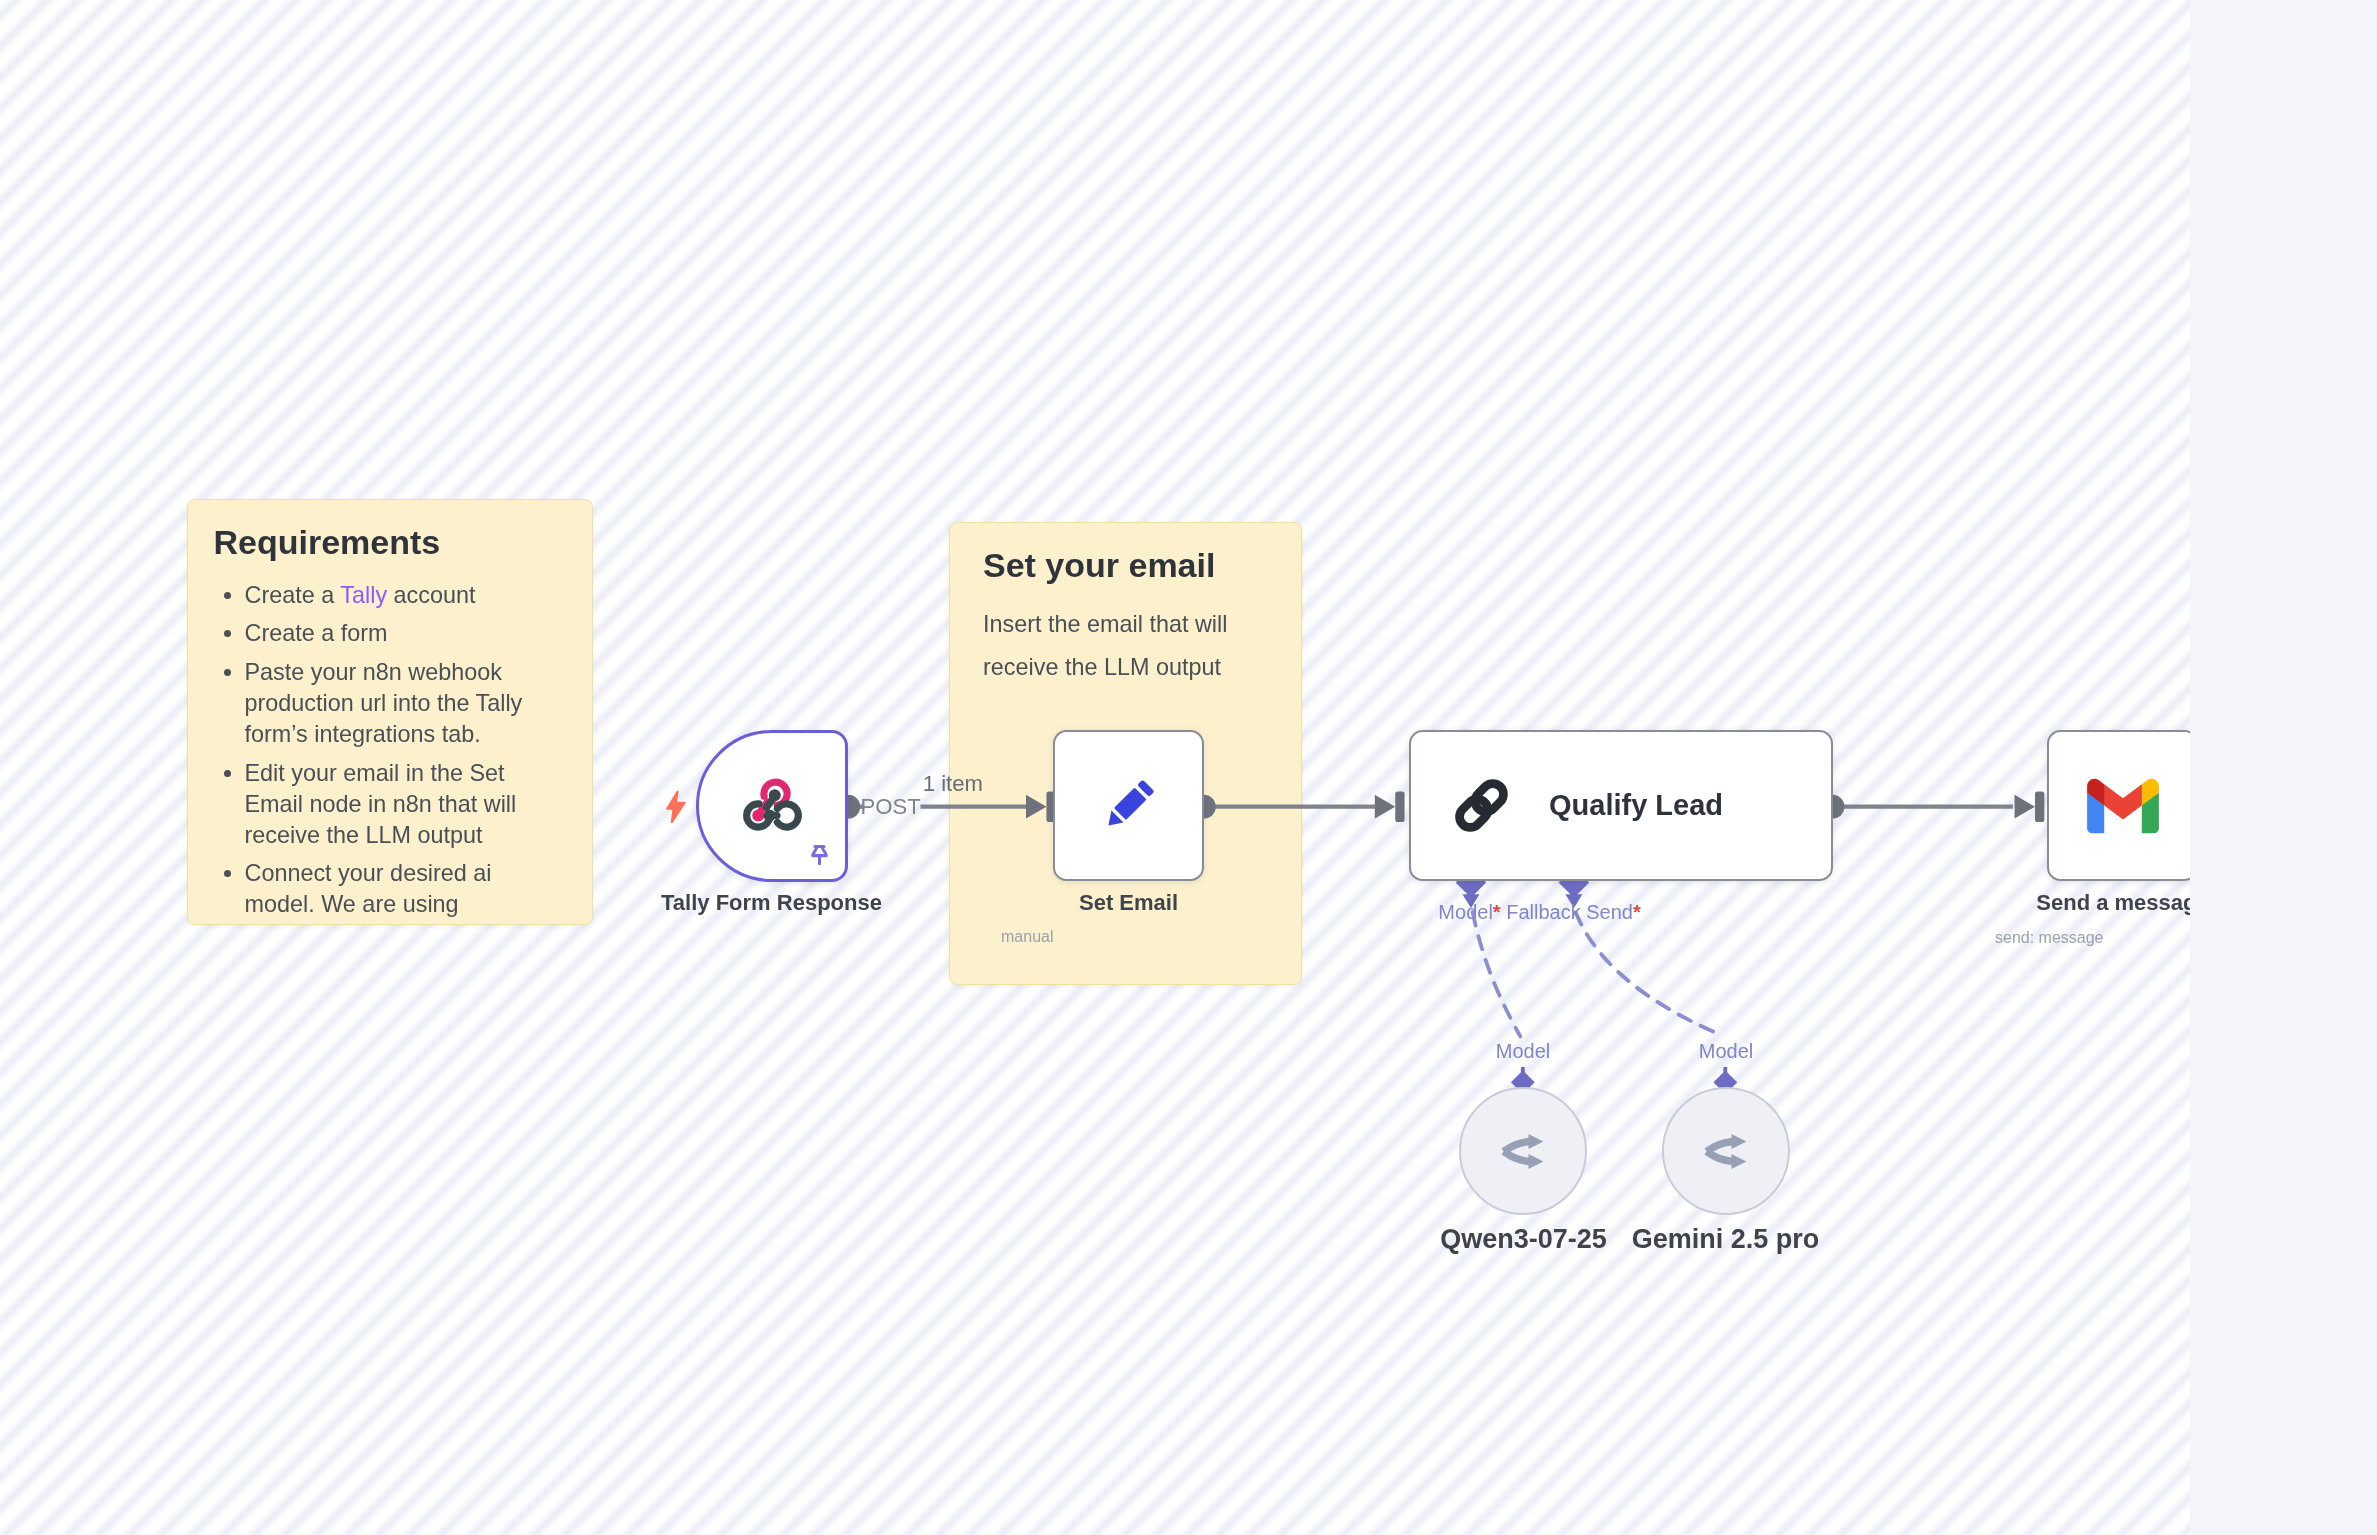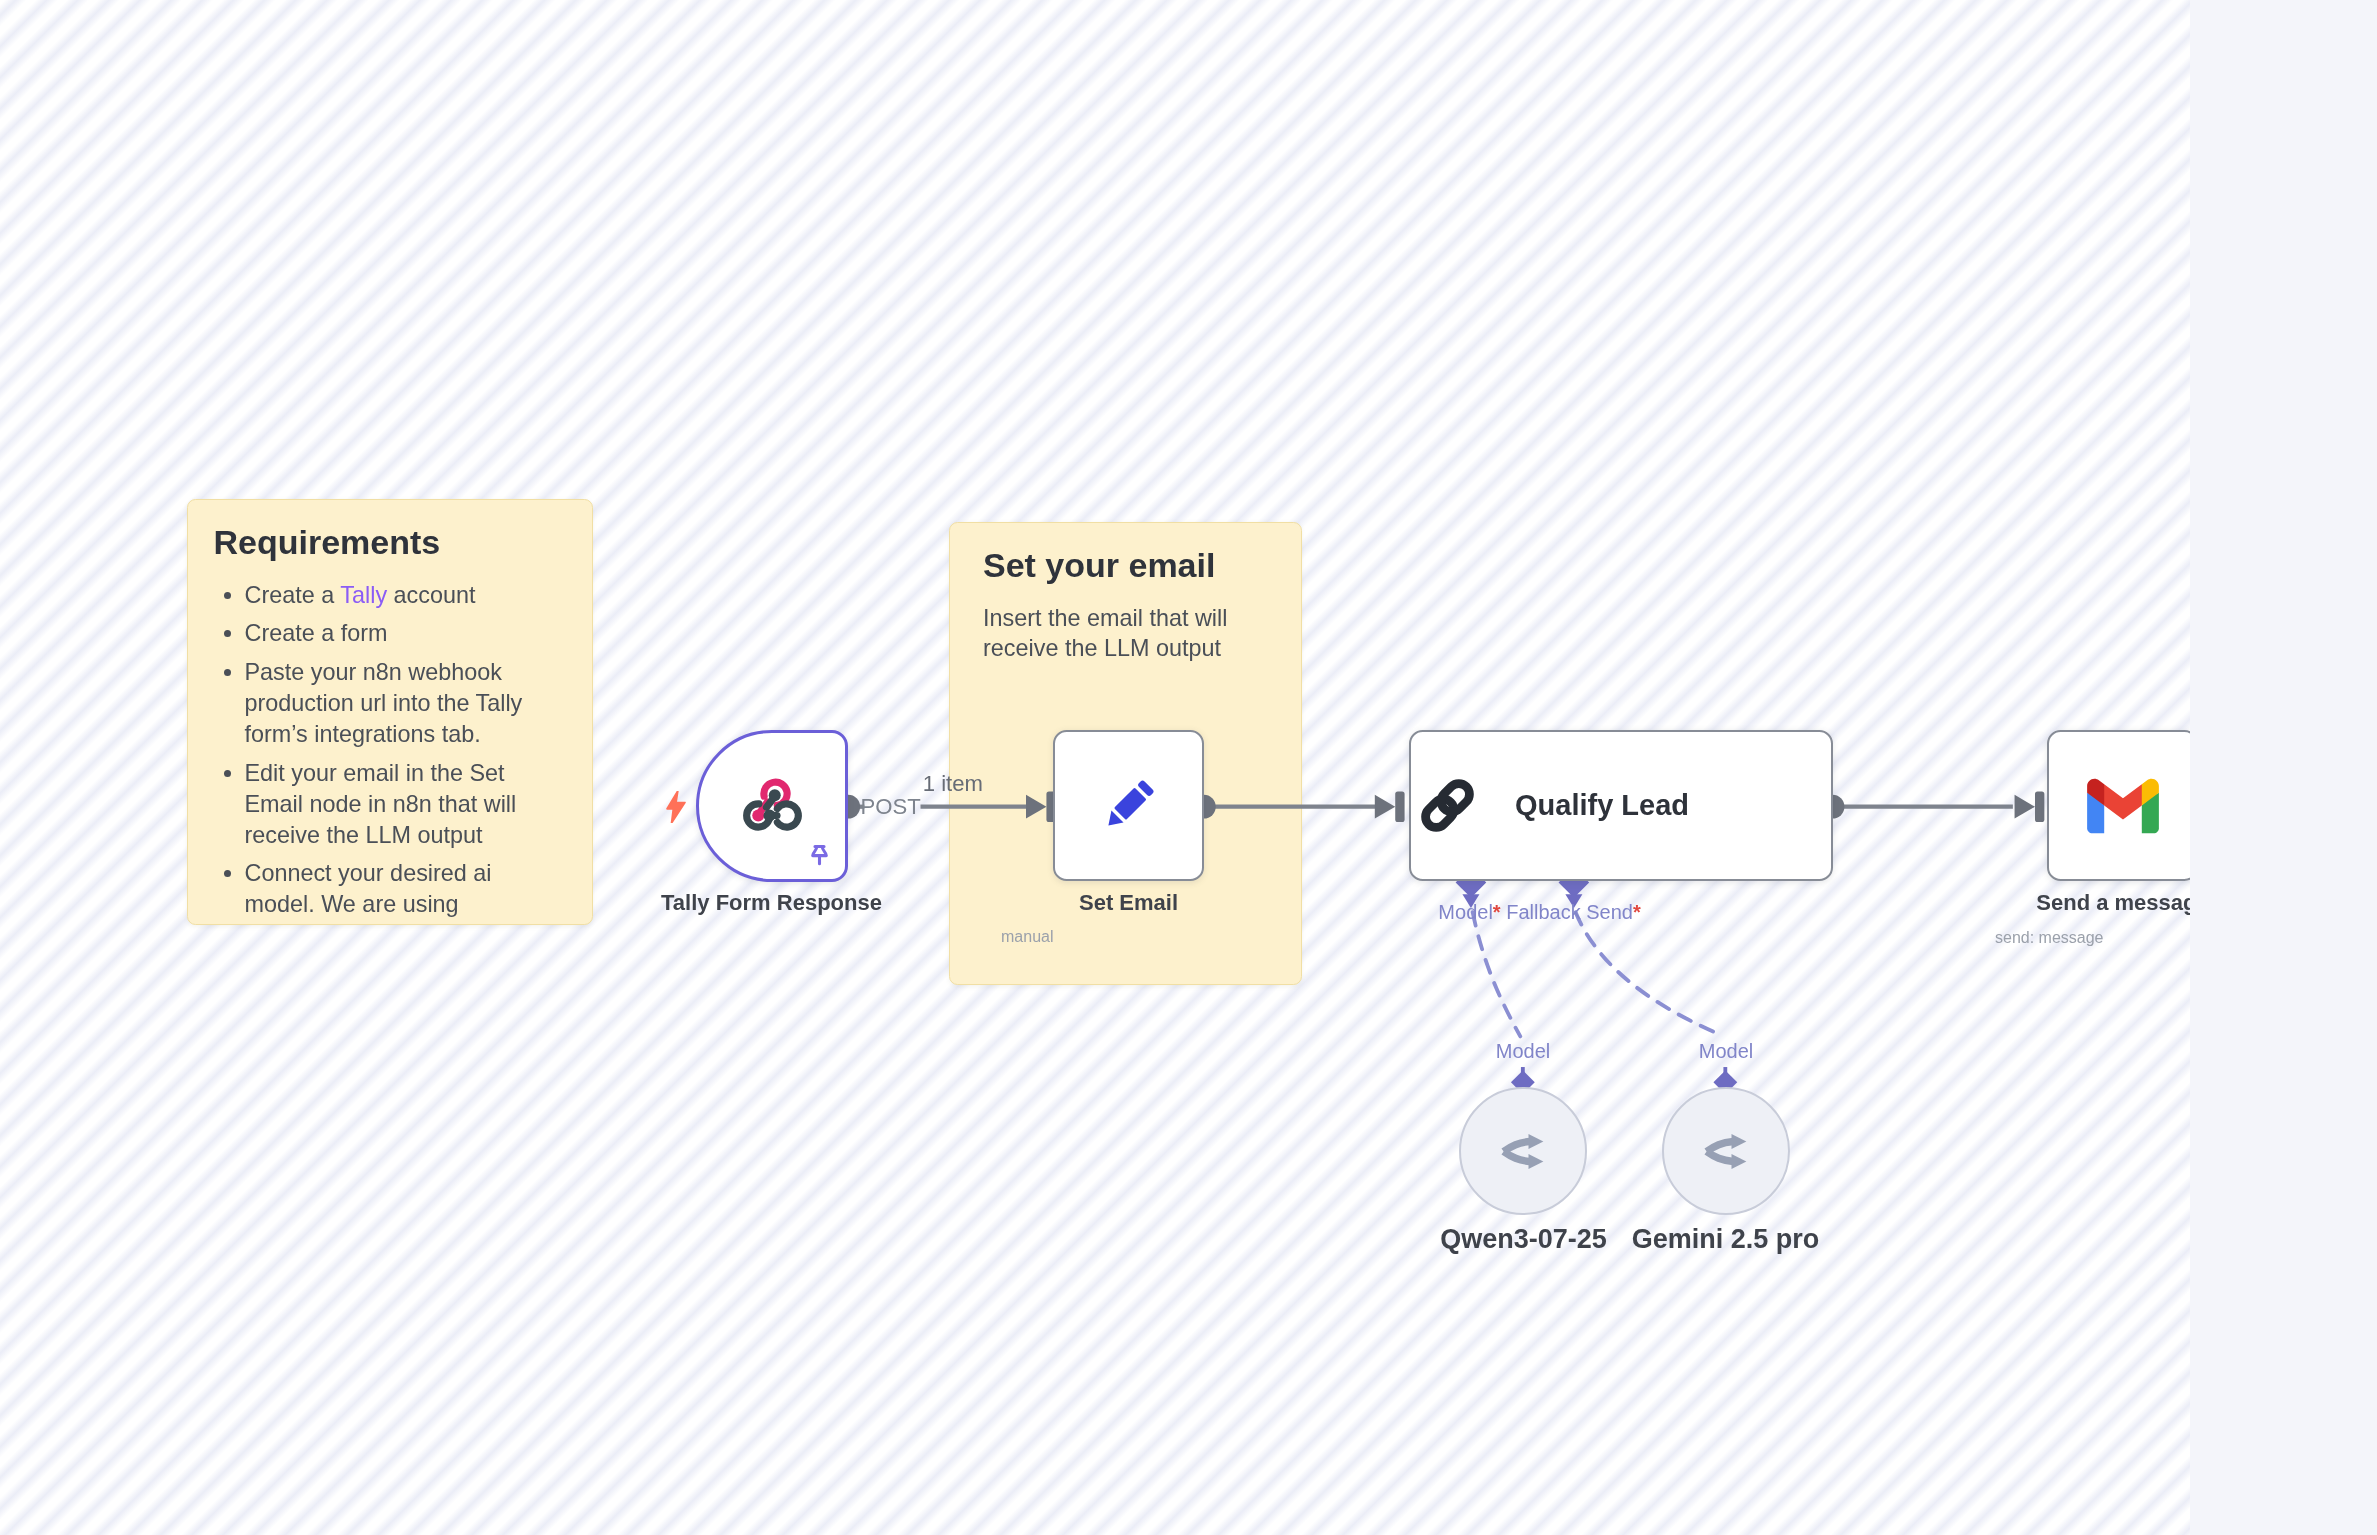--- a/index.html
+++ b/index.html
@@ -17,36 +17,36 @@
   .diamond{fill:#6e6cc2;}
   .wire-text{font-family:"Liberation Sans",sans-serif;font-size:26px;fill:#7e848e;}
   .wire-text.items{fill:#676c76;}
   
   .sticky{
     position:absolute;z-index:1;box-sizing:border-box;
     background:#fdf1cd;border:1.7px solid #f1dfa4;border-radius:8.5px;
     padding:22px 25.5px;overflow:hidden;box-shadow:0 1.7px 4.3px rgba(120,110,60,.08);
   }
   .sticky h1{margin:1.7px 0 19px 0;font-size:34px;line-height:37px;font-weight:700;color:#2f333b;}
-  .sticky .body-text{font-size:23.4px;line-height:30px;color:#4a4f57;}
+  .sticky .body-text{font-size:23.4px;line-height:43px;color:#4a4f57;}
   .sticky ul{margin:0;padding-left:31px;}
   .sticky li{font-size:23.4px;line-height:31px;color:#4a4f57;margin-bottom:7.7px;}
   .accent{color:#8b5cf6;}
   #sticky-requirements{left:187px;top:499px;width:406px;height:426px;}
   #sticky-setemail{left:949px;top:522px;width:353px;height:463px;padding-left:33px;}
   
   .node{
     position:absolute;z-index:4;box-sizing:border-box;background:#ffffff;
     border:2.6px solid #878c96;border-radius:13.6px;
     display:flex;align-items:center;justify-content:center;
     box-shadow:0 1.7px 6px rgba(70,76,96,.13);
   }
   #node-tally{left:696px;top:730px;width:152px;height:152px;border:3px solid #6b5fd8;border-radius:81px 17px 17px 81px;}
   #node-setemail{left:1053px;top:730px;width:151px;height:151px;}
-  #node-qualify{left:1409px;top:730px;width:424px;height:151px;justify-content:flex-start;}
+  #node-qualify{left:1409px;top:730px;width:424px;height:151px;justify-content:flex-start;padding-left:34px;}
   #node-gmail{left:2047px;top:730px;width:151px;height:151px;}
   #node-qualify .node-title{margin-left:31px;font-size:29px;font-weight:600;color:#2e323a;}
   .pin{position:absolute;right:11px;bottom:7.7px;}
   .bolt{position:absolute;left:665px;top:791px;z-index:4;}
   
   .model-circle{
     position:absolute;z-index:4;width:128px;height:128px;border-radius:50%;
     box-sizing:border-box;background:#eef0f6;border:2.1px solid #c8ccd9;
     display:flex;align-items:center;justify-content:center;
   }

